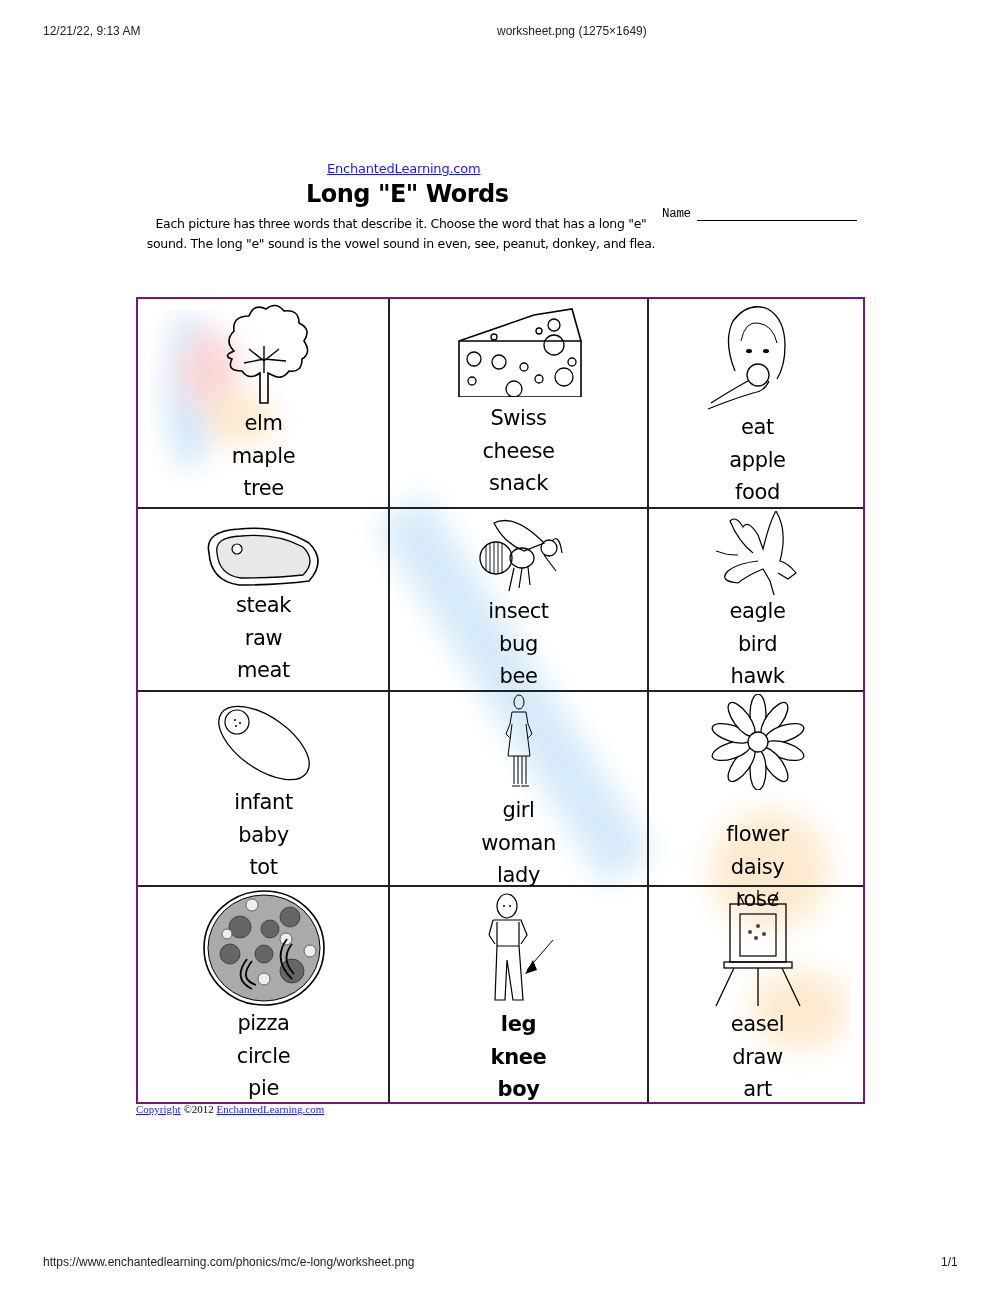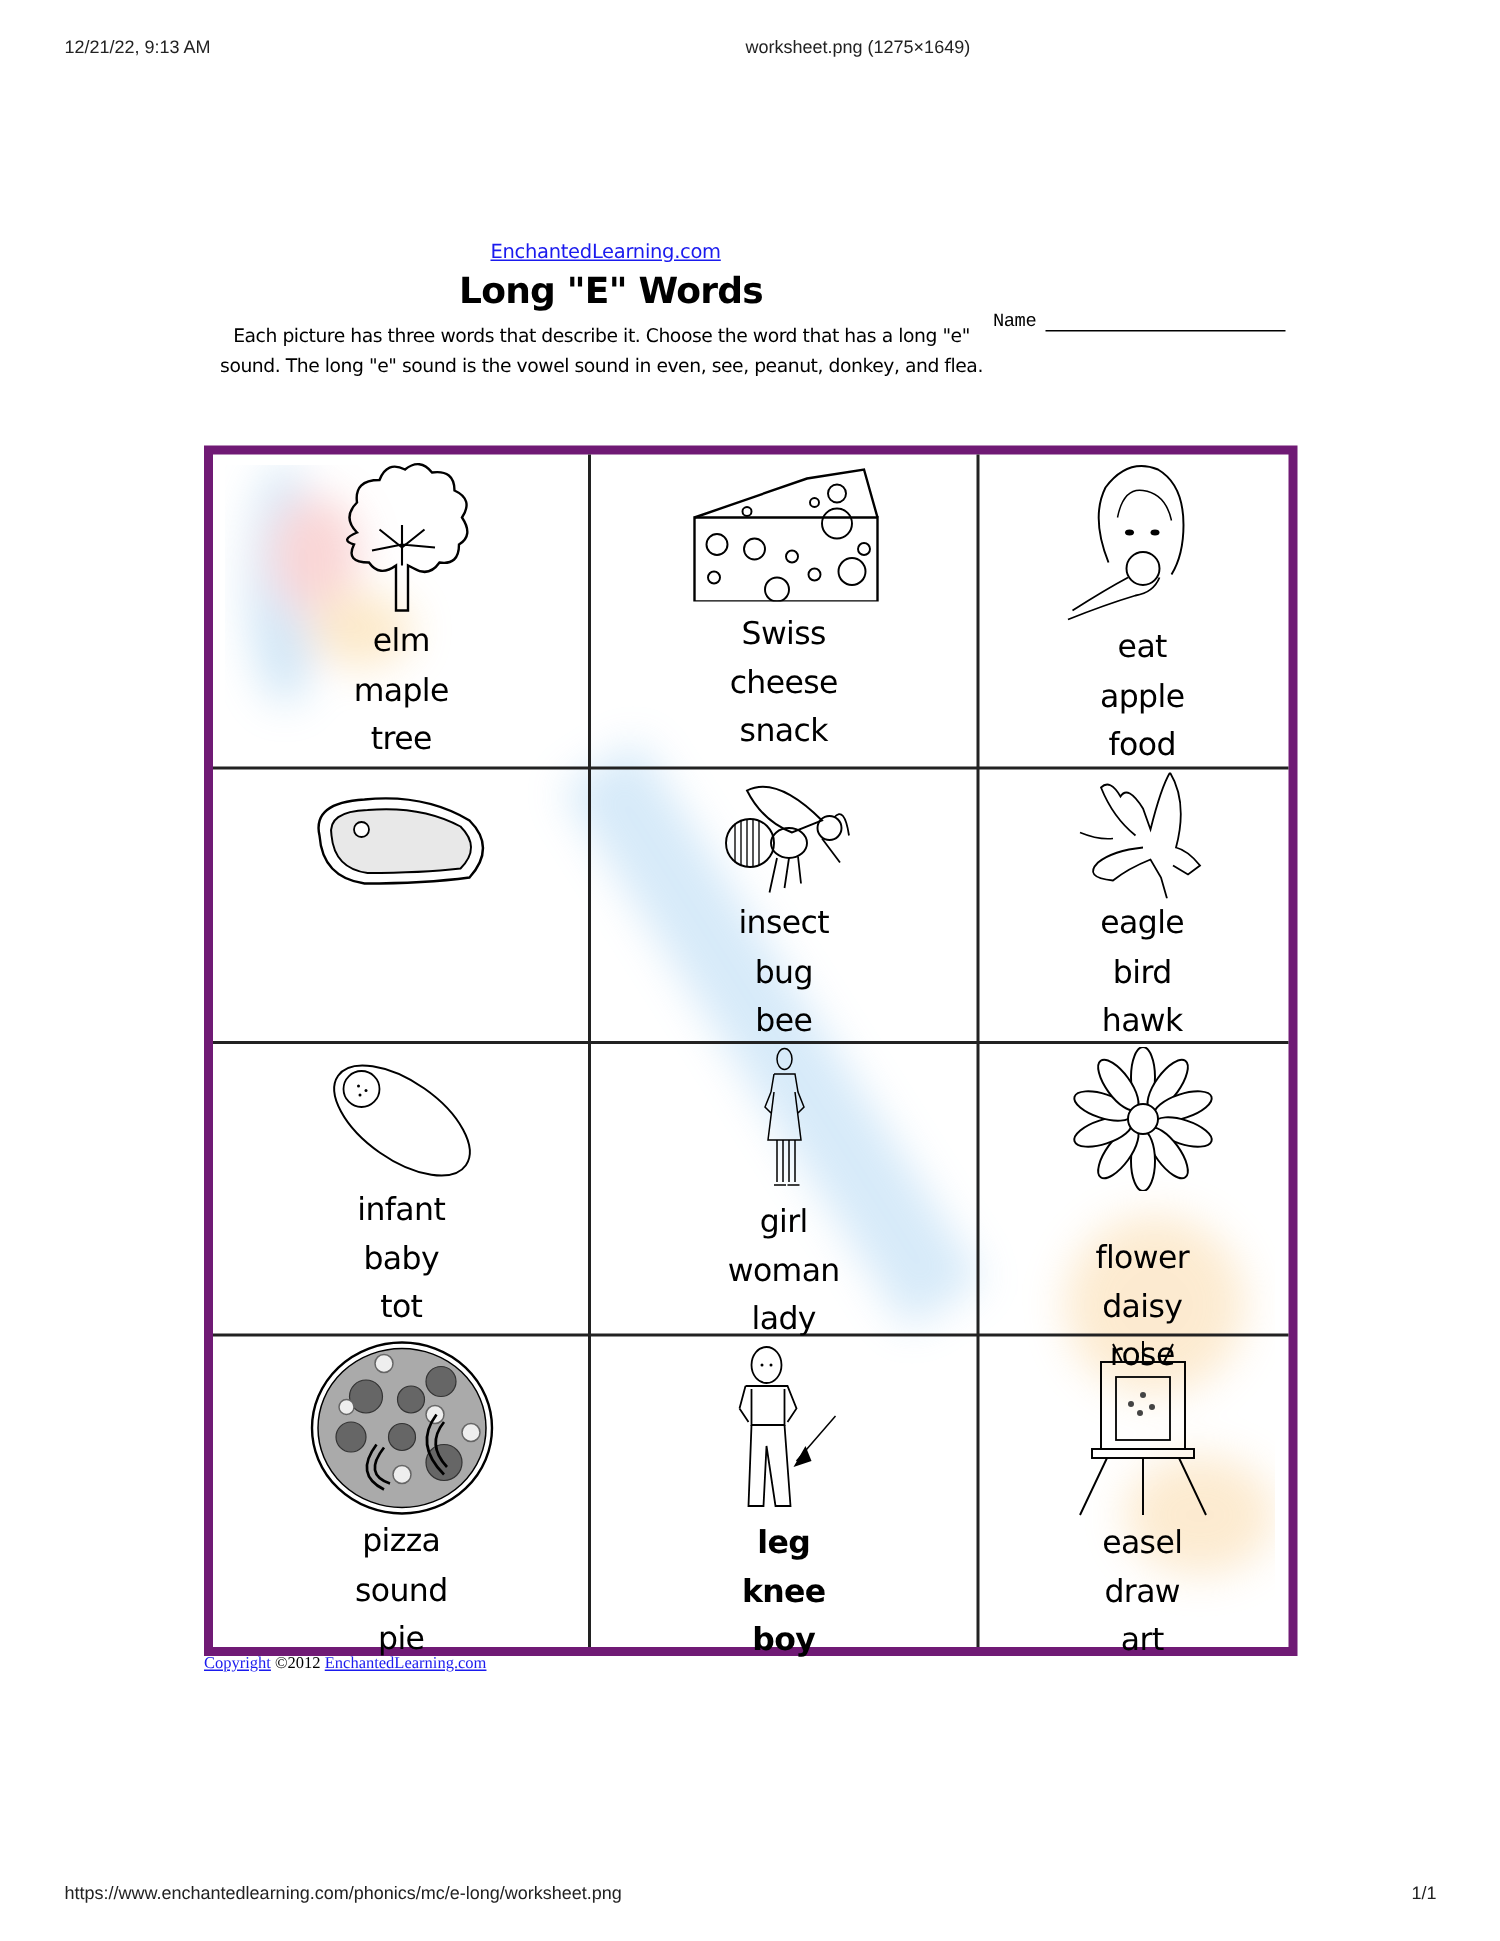--- a/index.html
+++ b/index.html
@@ -8,21 +8,21 @@
   .pdf-header{top:24px;}
   .pdf-footer{top:1255px;}
   .hl{position:absolute;left:43px;}
   .hc{position:absolute;left:497px;}
   .hr{position:absolute;left:941px;}
   .site-link{position:absolute;top:161px;left:327px;font-size:13px;color:#1a1aee;text-decoration:underline;font-family:"DejaVu Sans",sans-serif;letter-spacing:-0.2px;}
   .title{position:absolute;top:180px;left:306px;font-size:24px;font-weight:bold;font-family:"DejaVu Sans",sans-serif;letter-spacing:-0.5px;}
   .instructions{position:absolute;top:214px;left:145px;width:512px;text-align:center;font-size:12.5px;line-height:20px;font-family:"DejaVu Sans",sans-serif;letter-spacing:-0.3px;}
   .name-label{position:absolute;top:207px;left:662px;font-size:12.5px;font-family:Liberation Mono, monospace;letter-spacing:-0.3px;}
   .name-line{position:absolute;top:220px;left:697px;width:160px;border-bottom:1.5px solid #000;}
-  .sheet{position:absolute;left:136px;top:297px;width:729px;height:807px;border:6px solid #701a75;box-sizing:border-box;}
+  .sheet{position:absolute;left:136px;top:297px;width:729px;height:807px;border:2px solid #701a75;box-sizing:border-box;}
   .watermark{position:absolute;left:150px;top:310px;width:700px;height:780px;pointer-events:none;}
   .cell{position:absolute;box-sizing:border-box;display:flex;flex-direction:column;align-items:center;}
   .vline{position:absolute;top:0;width:2px;height:100%;background:#222;}
   .hline{position:absolute;left:0;height:2px;width:100%;background:#222;}
   .pic{flex:0 0 auto;}
   .words{display:flex;flex-direction:column;align-items:center;font-family:"DejaVu Sans",sans-serif;font-size:21px;line-height:32.5px;letter-spacing:-0.4px;}
   .copyright{position:absolute;top:1103px;left:136px;font-size:11px;font-family:"Liberation Serif",serif;}
   .copyright a{color:#1a1aee;text-decoration:underline;}
 </style>
 </head>
@@ -113,20 +113,25 @@
       <span>food</span>
     </div>
   </div>
 
   <div class="cell" style="left:0;top:210px;width:251px;height:182px;">
     <svg class="pic" width="130" height="66" viewBox="0 0 130 66" style="margin-top:14px">
       <path d="M10 30 Q5 8 40 6 Q80 2 110 20 Q128 38 110 58 Q80 62 40 62 Q12 58 10 30Z" fill="none" stroke="#000" stroke-width="1.6"></path>
       <path d="M18 30 Q15 14 42 13 Q78 10 104 24 Q118 38 104 52 Q78 55 42 55 Q20 52 18 30Z" fill="#e8e8e8" stroke="#000" stroke-width="1.3"></path>
       <circle cx="38" cy="26" r="5" fill="#fff" stroke="#000" stroke-width="1.2"></circle>
     </svg>
+    <div class="words" style="margin-top:0">
+      <span>steak</span>
+      <span>raw</span>
+      <span>meat</span>
+    </div>
   </div>
   <div class="cell" style="left:251px;top:210px;width:259px;height:182px;">
     <svg class="pic" width="110" height="80" viewBox="0 0 110 80" style="margin-top:4px">
       <path d="M30 10 Q50 0 80 30 L60 38 Q40 30 30 10Z" fill="none" stroke="#000" stroke-width="1.3"></path>
       <ellipse cx="32" cy="45" rx="16" ry="16" fill="none" stroke="#000" stroke-width="1.3"></ellipse>
       <g stroke="#000" stroke-width="0.9">
           <line x1="22" y1="32" x2="22" y2="58"></line>
           <line x1="26" y1="30" x2="26" y2="60"></line>
           <line x1="30" y1="29" x2="30" y2="61"></line>
           <line x1="34" y1="29" x2="34" y2="61"></line>
@@ -220,21 +225,21 @@
         <circle cx="50" cy="16" r="6"></circle>
           <circle cx="25" cy="45" r="5"></circle>
           <circle cx="84" cy="50" r="6"></circle>
         <circle cx="108" cy="62" r="6"></circle>
           <circle cx="62" cy="90" r="6"></circle>
       </g>
       <path d="M45 70 Q30 90 50 100 M50 72 Q36 90 54 96 M85 50 Q70 70 90 90 M90 55 Q78 70 92 85" fill="none" stroke="#000" stroke-width="1.8"></path>
     </svg>
     <div class="words" style="margin-top:0">
       <span>pizza</span>
-      <span>sound</span>
+      <span>circle</span>
       <span>pie</span>
     </div>
   </div>
   <div class="cell" style="left:251px;top:588px;width:259px;height:217px;font-weight:bold;">
     <svg class="pic" width="100" height="118" viewBox="0 0 100 118" style="margin-top:3px">
       <ellipse cx="38" cy="16" rx="10" ry="12" fill="none" stroke="#000" stroke-width="1.2"></ellipse>
       <circle cx="35" cy="16" r="1" fill="#000"></circle>
         <circle cx="41" cy="16" r="1" fill="#000"></circle>
       <path d="M24 30 L52 30 L58 45 L52 54 M20 45 L24 30 M20 45 L26 54 M28 32 L28 56 L50 56 L50 32" fill="none" stroke="#000" stroke-width="1.2"></path>
       <path d="M28 56 L26 110 L36 110 L38 70 L44 110 L54 110 L50 56" fill="none" stroke="#000" stroke-width="1.2"></path>

